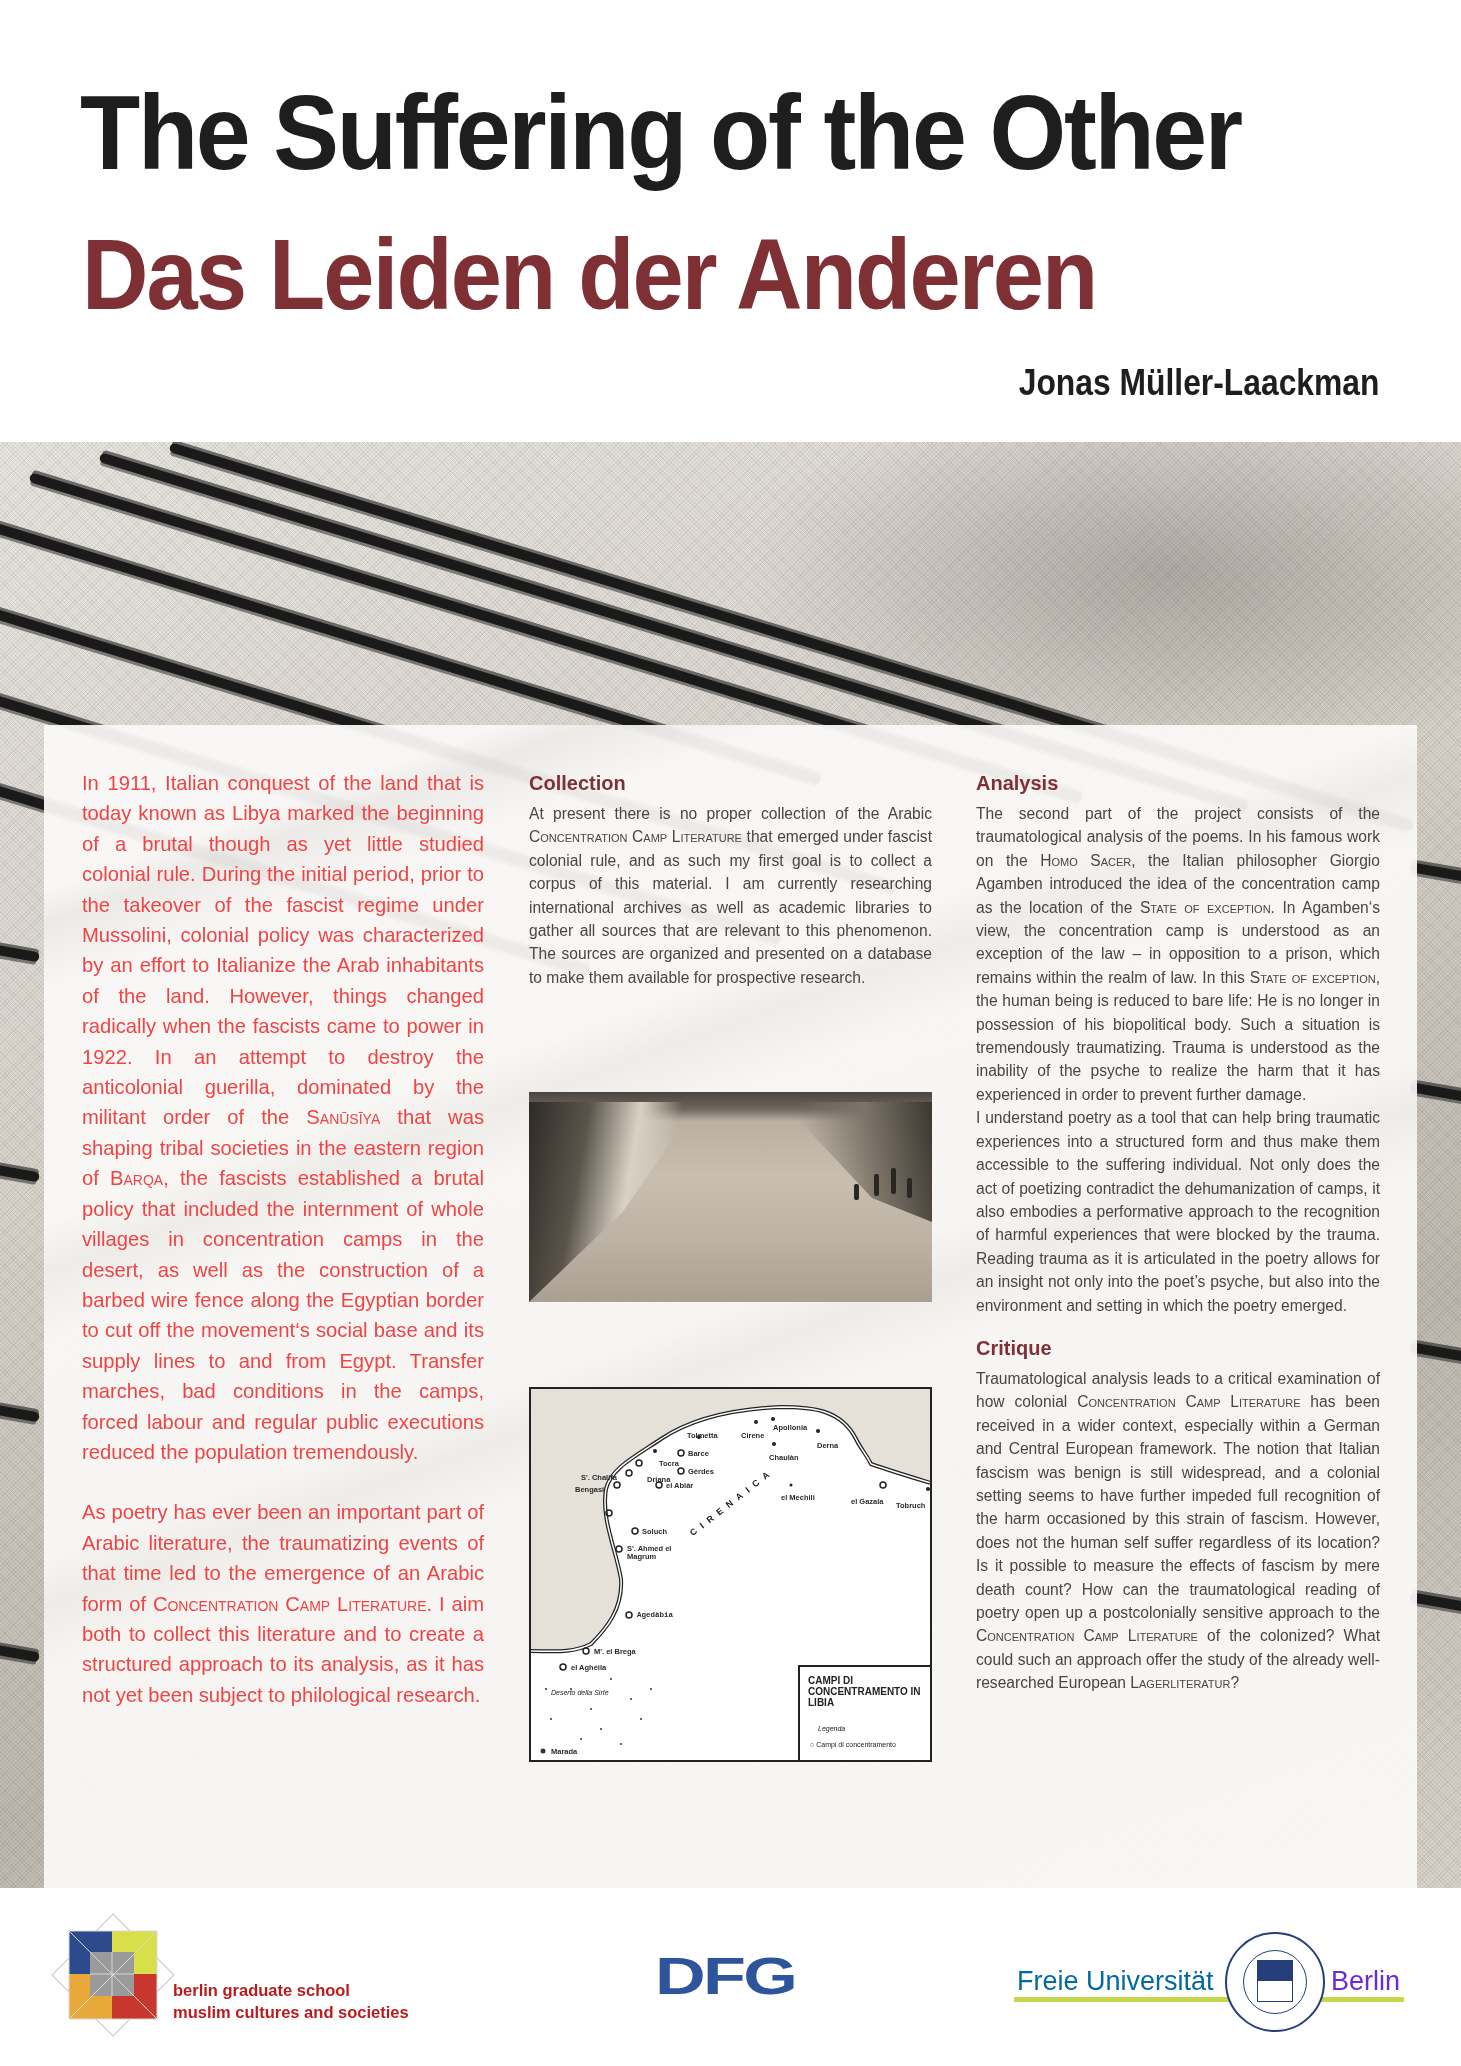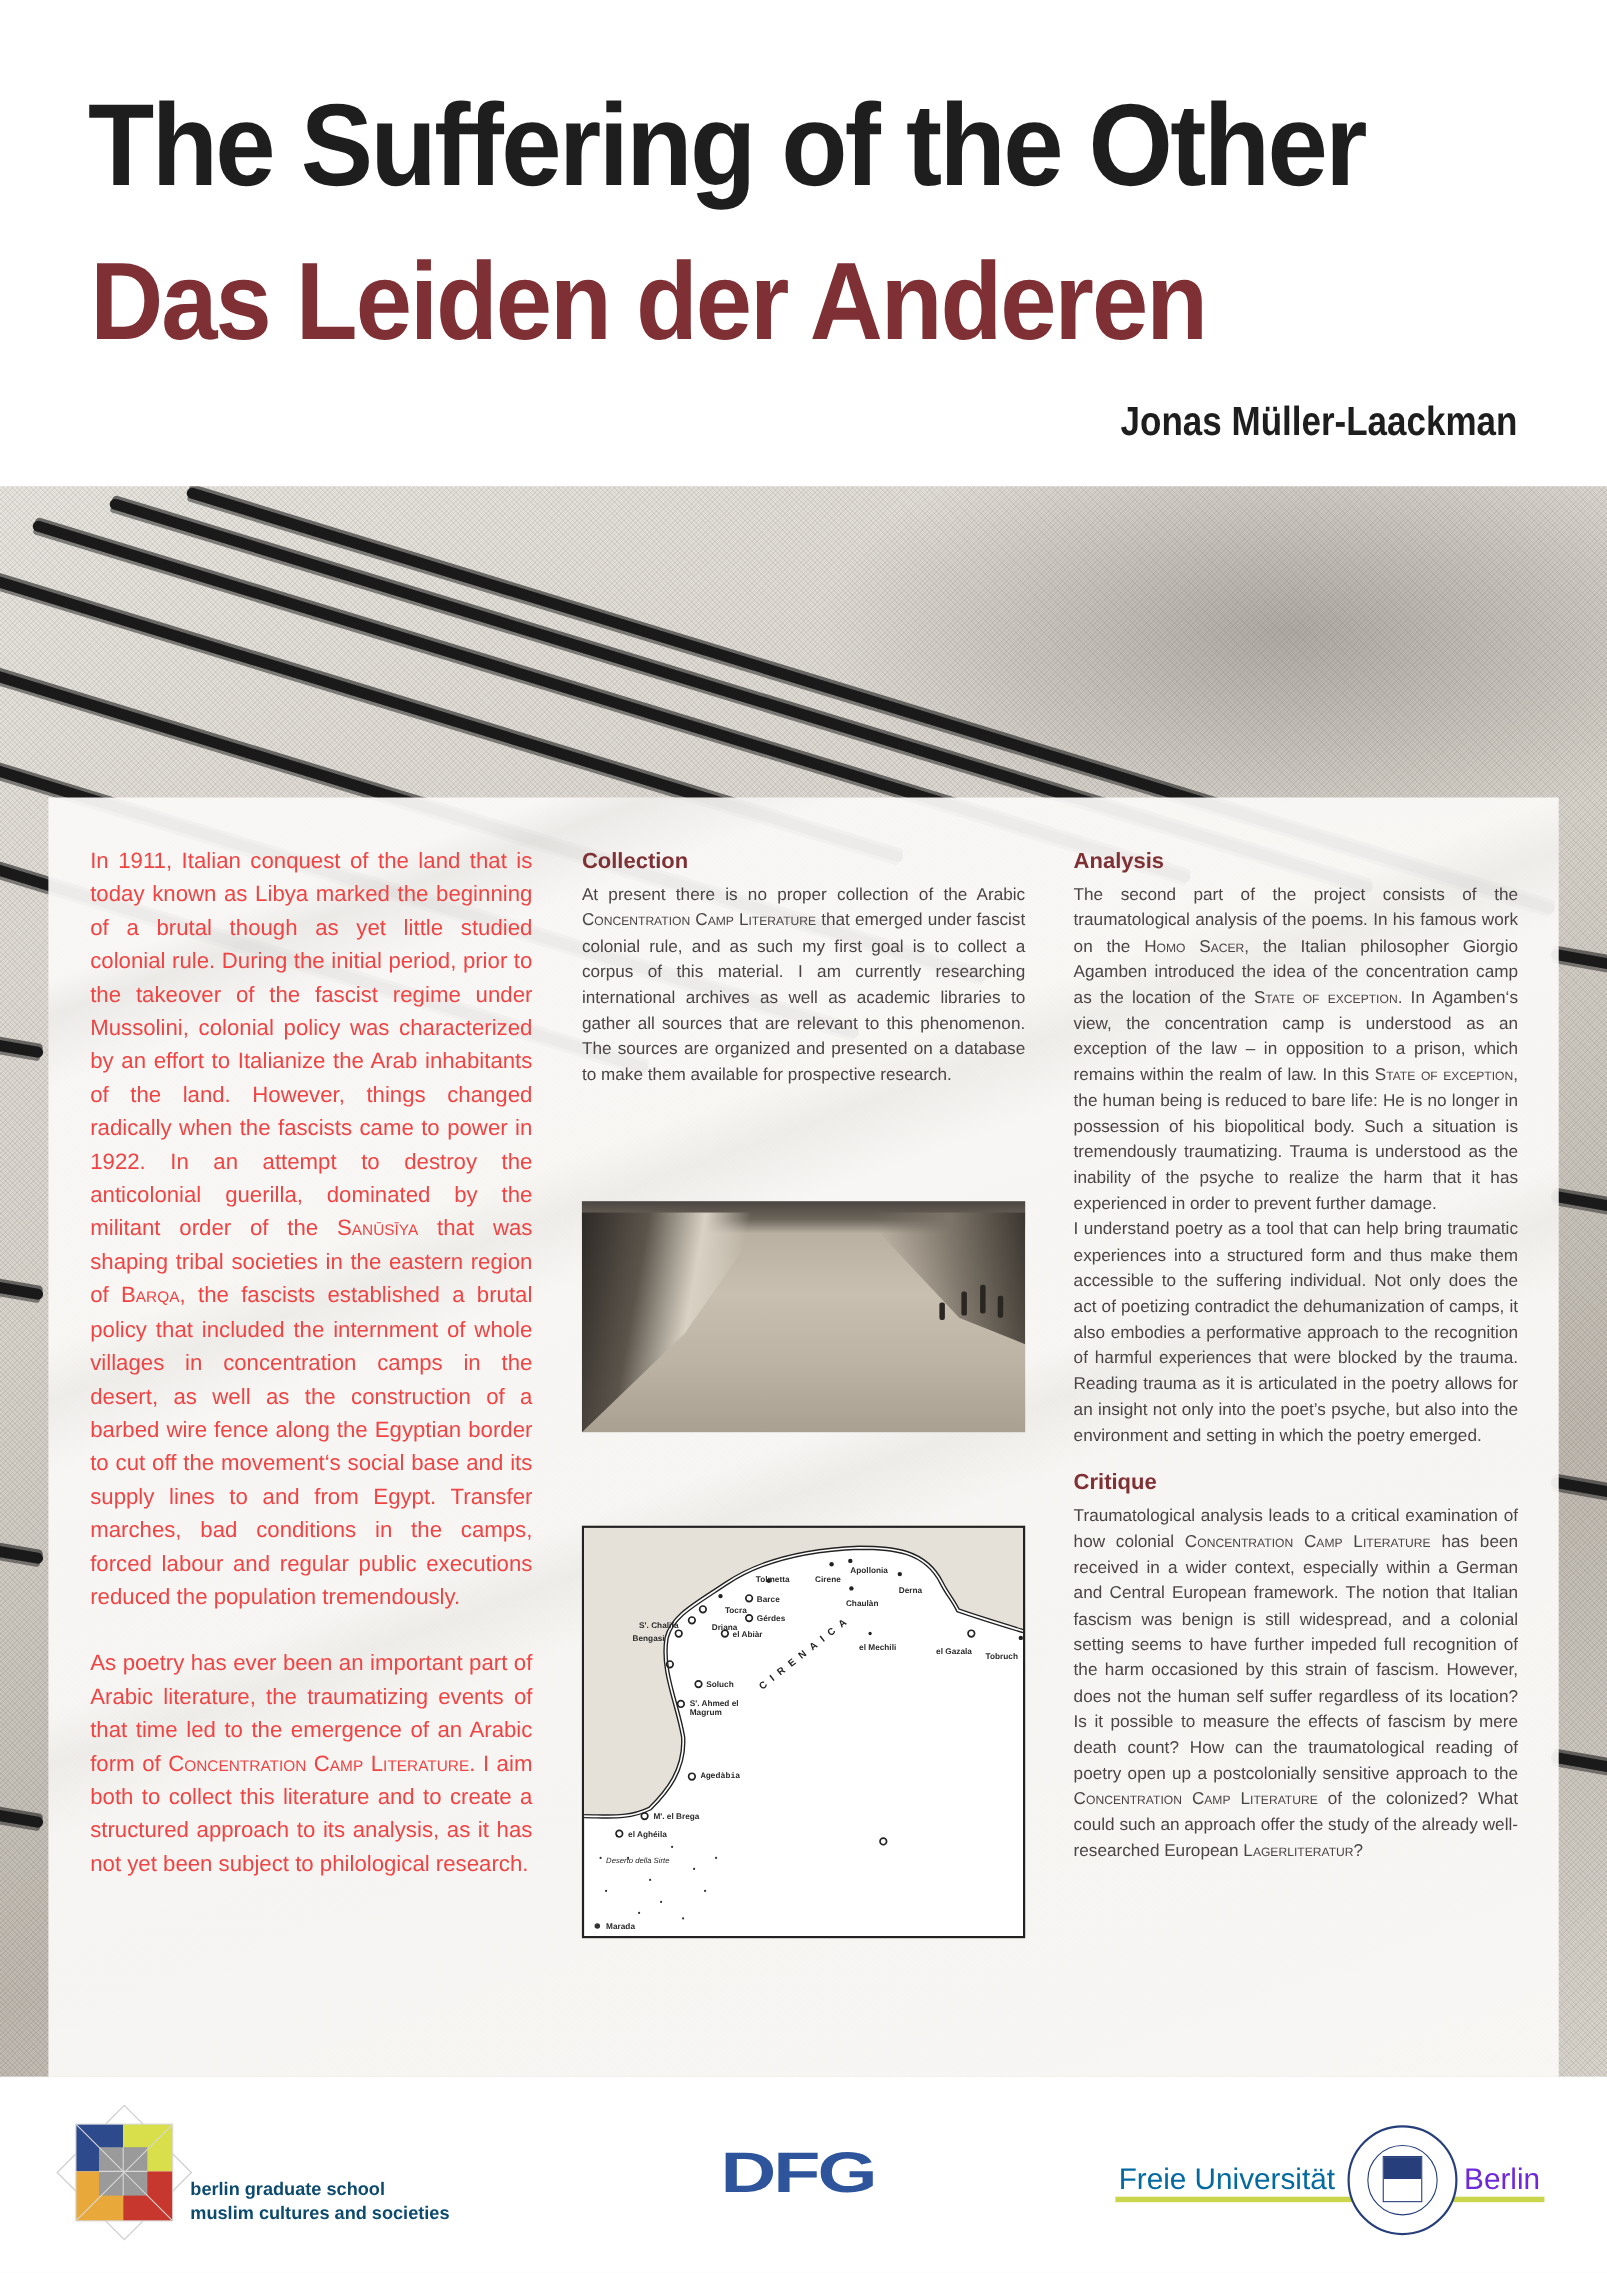--- a/index.html
+++ b/index.html
@@ -44,21 +44,21 @@
   .map .lbl{position:absolute;font-size:7.5px;font-weight:bold;white-space:nowrap;color:#2a2a2a;}
   .map .legend{position:absolute;right:0;bottom:0;width:130px;height:93px;border-left:2px solid #222;border-top:2px solid #222;background:#fff;}
   .map .legend .lt{position:absolute;left:8px;top:8px;font-size:10px;font-weight:bold;line-height:11px;}
   .map .legend .lk{position:absolute;left:18px;top:58px;font-size:7px;font-style:italic;}
   .map .legend .li{position:absolute;left:10px;top:74px;font-size:7px;}
   .map .desert{position:absolute;left:20px;top:300px;font-size:7px;font-style:italic;}
   .map .cirenaica{position:absolute;left:160px;top:140px;font-size:9px;font-weight:bold;letter-spacing:6px;transform:rotate(-38deg);transform-origin:left;}
 
   .footer{position:absolute;left:0;top:1888px;width:1461px;height:178px;background:#ffffff;}
   .bgs-logo{position:absolute;left:48px;top:1910px;width:130px;height:130px;}
-  .bgs-text{position:absolute;left:173px;top:1979px;font-family:"Liberation Sans",sans-serif;font-weight:bold;font-size:16.5px;line-height:22px;color:#0c4a6e;white-space:nowrap;}
+  .bgs-text{position:absolute;left:173px;top:1979px;font-family:"Liberation Sans",sans-serif;font-weight:bold;font-size:16.5px;line-height:22px;color:#b91c1c;white-space:nowrap;}
   .dfg{position:absolute;left:655px;top:1950px;font-family:"Liberation Sans",sans-serif;font-weight:bold;font-size:52px;letter-spacing:-2px;color:#2e559c;line-height:52px;transform:scaleX(1.35);transform-origin:left;}
   .fu-text-l{position:absolute;left:1017px;top:1966px;font-family:"Liberation Sans",sans-serif;font-size:27px;color:#0369a1;white-space:nowrap;}
   .fu-text-r{position:absolute;left:1331px;top:1966px;font-family:Liberation Sans, sans-serif;font-size:27px;color:#6d28d9;white-space:nowrap;}
   .fu-line{position:absolute;left:1014px;top:1997px;width:390px;height:5px;background:#c9d54b;}
   .fu-seal{position:absolute;left:1225px;top:1932px;width:100px;height:100px;border-radius:50%;background:#fff;border:2px solid #263f7a;box-sizing:border-box;}
   .fu-seal .inner{position:absolute;left:16px;top:16px;width:64px;height:64px;border-radius:50%;border:1.5px solid #263f7a;box-sizing:border-box;}
   .fu-seal .shield{position:absolute;left:30px;top:26px;width:36px;height:42px;border:1.5px solid #263f7a;box-sizing:border-box;background:linear-gradient(#263f7a 0 50%,#fff 50%);}
 </style>
 </head>
 <body>
@@ -170,20 +170,25 @@
   <div class="lbl" style="left:135px;top:92px;">el Abiàr</div>
   <div class="lbl" style="left:250px;top:104px;">el Mechili</div>
   <div class="lbl" style="left:320px;top:108px;">el Gazala</div>
   <div class="lbl" style="left:365px;top:112px;">Tobruch</div>
   <div class="lbl" style="left:111px;top:138px;">Soluch</div>
   <div class="lbl" style="left:96px;top:156px;width:50px;white-space:normal;line-height:8px;">S'. Ahmed el Magrum</div>
   <div class="lbl" style="left:106px;top:222px;font-family:Liberation Mono, monospace;">Agedàbia</div>
   <div class="lbl" style="left:63px;top:258px;">M'. el Brega</div>
   <div class="lbl" style="left:40px;top:274px;">el Aghéila</div>
   <div class="lbl" style="left:20px;top:358px;">Marada</div>
+  <div class="legend">
+    <div class="lt">CAMPI DI CONCENTRAMENTO IN LIBIA</div>
+    <div class="lk">Legenda</div>
+    <div class="li">○ <span>Campi di concentramento</span></div>
+  </div>
 </div>
 
 <div class="col col3">
   <h2>Analysis</h2>
   <p><span>The second part of the project consists of the traumatological analysis of the poems. In his famous work on the </span><span class="sc">Homo Sacer</span><span>, the Italian philosopher Giorgio Agamben introduced the idea of the concentration camp as the location of the </span><span class="sc">State of exception</span><span>. In Agamben‘s view, the concentration camp is understood as an exception of the law – in opposition to a prison, which remains within the realm of law. In this </span><span class="sc">State of exception</span><span>, the human being is reduced to bare life: He is no longer in possession of his biopolitical body. Such a situation is tremendously traumatizing. Trauma is understood as the inability of the psyche to realize the harm that it has experienced in order to prevent further damage.</span></p>
   <p>I understand poetry as a tool that can help bring traumatic experiences into a structured form and thus make them accessible to the suffering individual. Not only does the act of poetizing contradict the dehumanization of camps, it also embodies a performative approach to the recognition of harmful experiences that were blocked by the trauma. Reading trauma as it is articulated in the poetry allows for an insight not only into the poet’s psyche, but also into the environment and setting in which the poetry emerged.</p>
   <h2 class="critique">Critique</h2>
   <p><span>Traumatological analysis leads to a critical examination of how colonial </span><span class="sc">Concentration Camp Literature</span><span> has been received in a wider context, especially within a German and Central European framework. The notion that Italian fascism was benign is still widespread, and a colonial setting seems to have further impeded full recognition of the harm occasioned by this strain of fascism. However, does not the human self suffer regardless of its location? Is it possible to measure the effects of fascism by mere death count? How can the traumatological reading of poetry open up a postcolonially sensitive approach to the </span><span class="sc">Concentration Camp Literature</span><span> of the colonized? What could such an approach offer the study of the already well-researched European </span><span class="sc">Lagerliteratur</span><span>?</span></p>
 </div>
 

